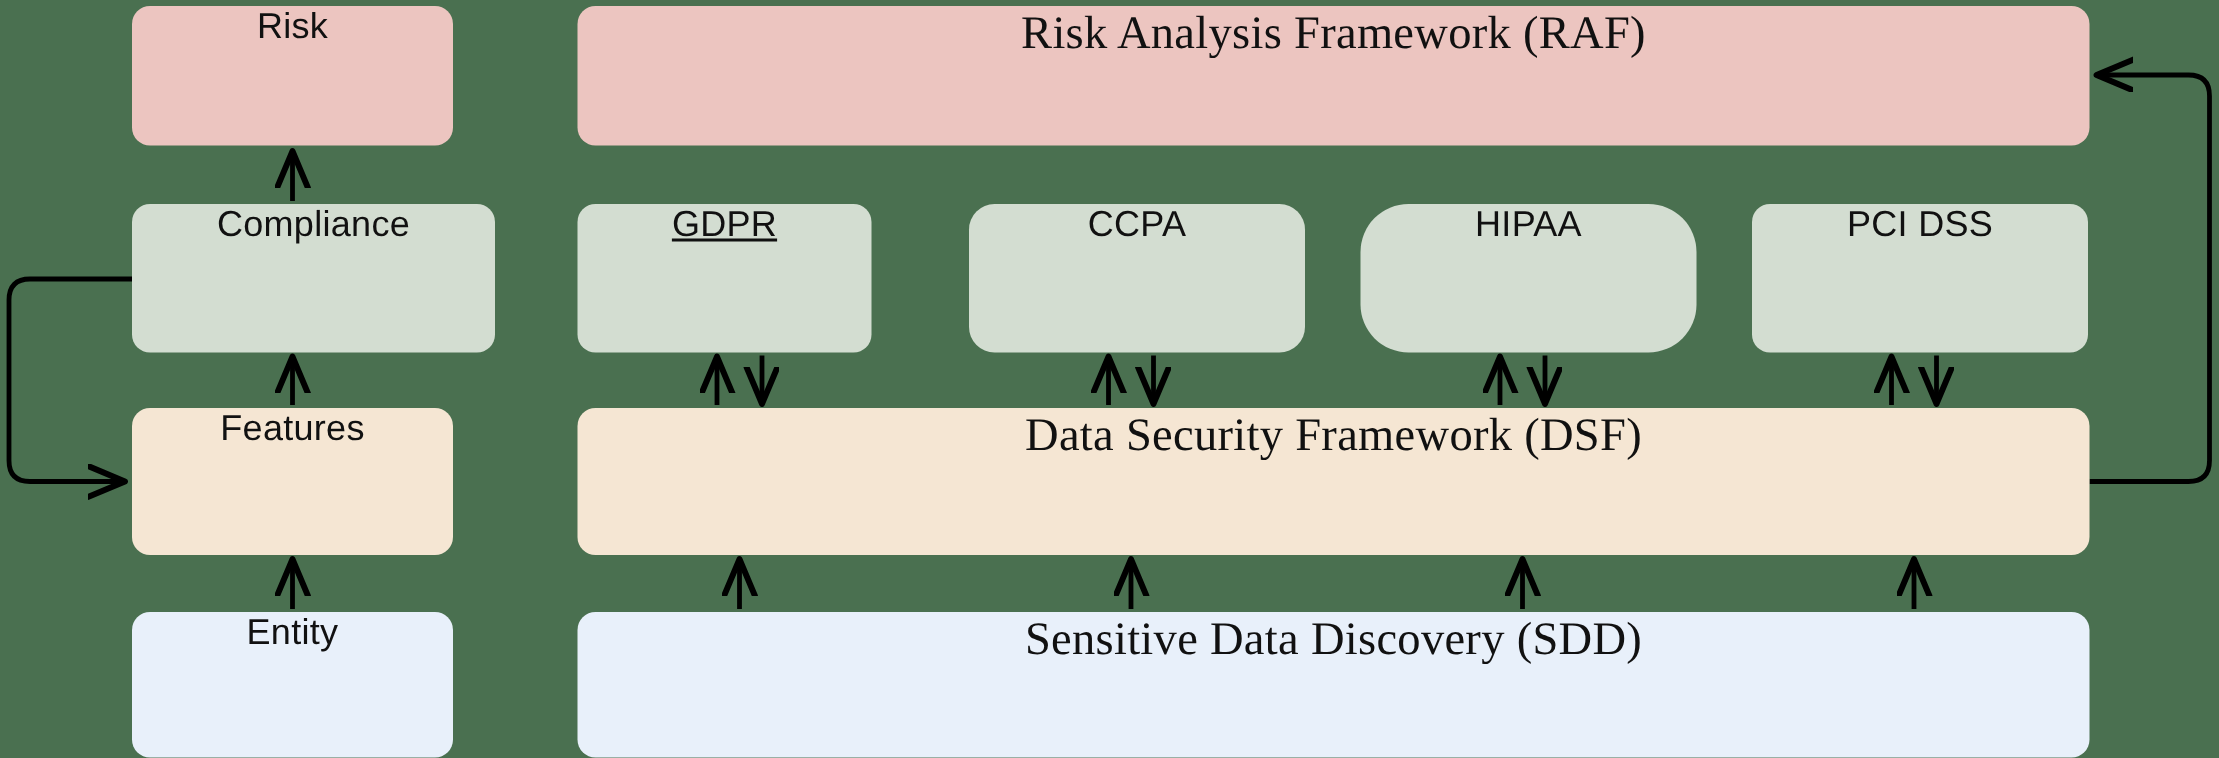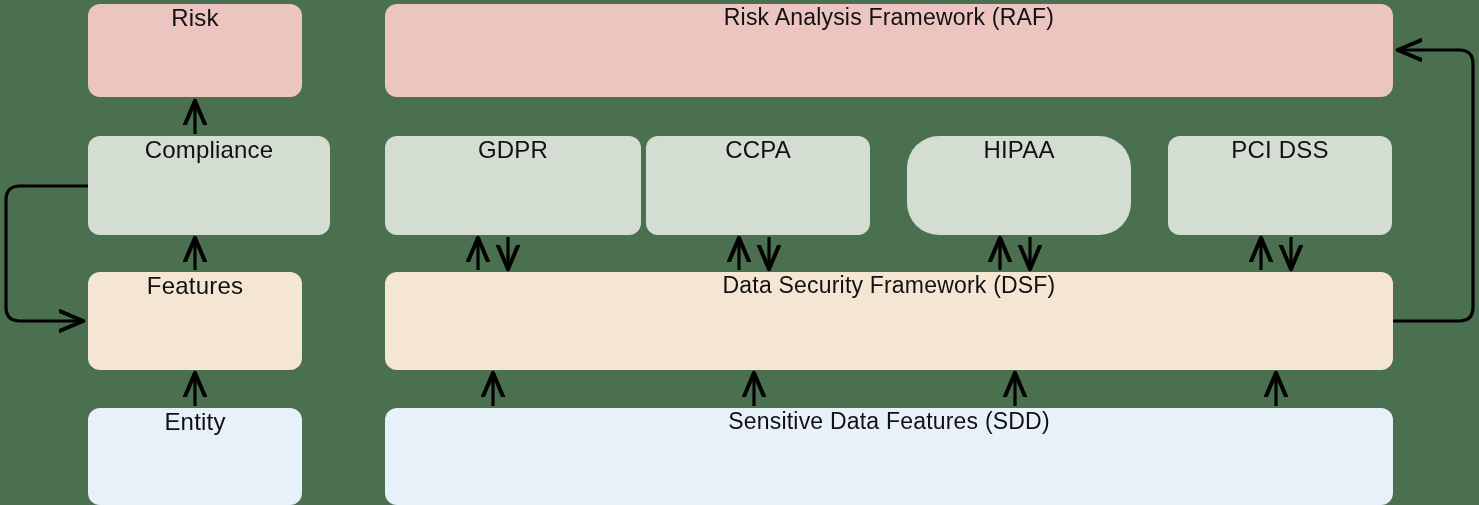--- a/index.html
+++ b/index.html
@@ -28,21 +28,21 @@
     align-items: flex-start;
     justify-content: center;
     color: #111111;
     font-size: 24px;
     font-weight: 400;
     letter-spacing: 0.2px;
     text-align: center;
     line-height: 1.15;
     user-select: none;
   }
-  .node-wide { font-size: 23px; }
+  .node-wide { font-size: 31px; font-family: Liberation Serif, serif; }
   .arrow-layer {
     position: absolute;
     inset: 0;
     width: 1479px;
     height: 505px;
     pointer-events: none;
   }
 </style>
 </head>
 <body>
@@ -97,37 +97,37 @@
   </div>
 
   <div class="node" style="left:88px; top:408px; width:214px; height:97px; background:#e8f0fa;">
     <span>Entity</span>
   </div>
 
   <div class="node node-wide" style="left:385px; top:4px; width:1008px; height:93px; background:#ecc5c0;">
     <span>Risk Analysis Framework (RAF)</span>
   </div>
 
-  <div class="node" style="left:385px; top:136px; width:256px; height:99px; background:#d3ddd1;">
+  <div class="node" style="left:385px; top:136px; width:196px; height:99px; background:#d3ddd1;text-decoration:underline;">
     <span>GDPR</span>
   </div>
 
-  <div class="node" style="left:646px; top:136px; width:224px; height:99px; background:#d3ddd1;">
+  <div class="node" style="left:646px; top:136px; width:224px; height:99px; background:#d3ddd1;border-radius:17px;">
     <span>CCPA</span>
   </div>
 
   <div class="node" style="left:907px; top:136px; width:224px; height:99px; background:#d3ddd1;border-radius:32px;">
     <span>HIPAA</span>
   </div>
 
   <div class="node" style="left:1168px; top:136px; width:224px; height:99px; background:#d3ddd1;">
     <span>PCI DSS</span>
   </div>
 
   <div class="node node-wide" style="left:385px; top:272px; width:1008px; height:98px; background:#f5e6d3;">
     <span>Data Security Framework (DSF)</span>
   </div>
 
   <div class="node node-wide" style="left:385px; top:408px; width:1008px; height:97px; background:#e8f0fa;">
-    <span>Sensitive Data Features (SDD)</span>
+    <span>Sensitive Data Discovery (SDD)</span>
   </div>
 
 </div>
 
 </body></html>

